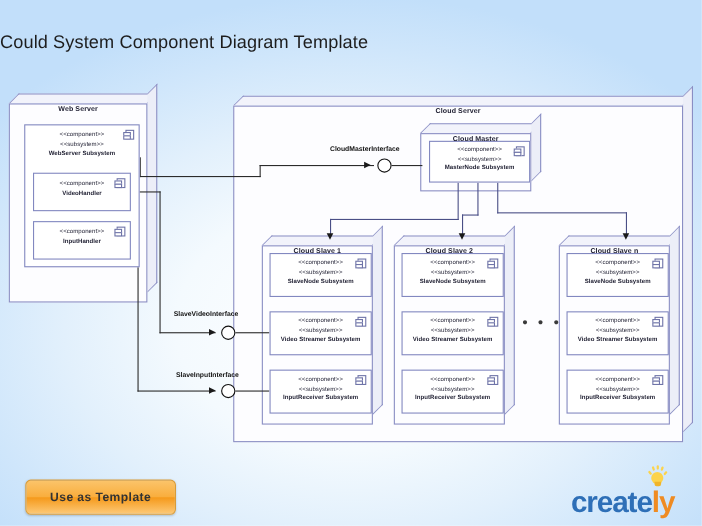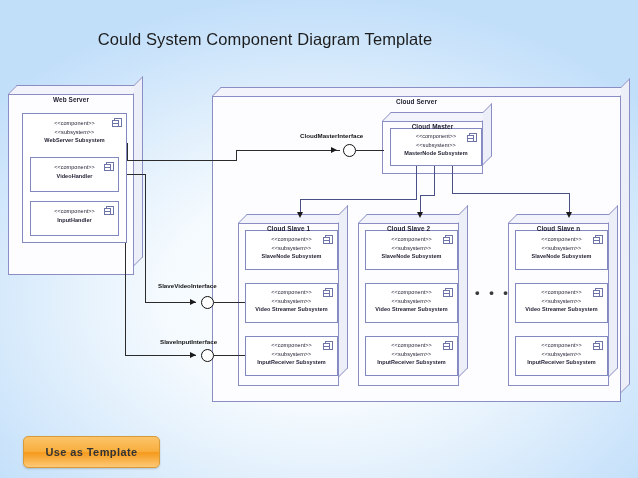--- a/index.html
+++ b/index.html
@@ -5,21 +5,21 @@
   html,body{margin:0;padding:0;}
   body{
     width:638px;height:478px;overflow:hidden;
     font-family:"Liberation Sans", sans-serif;
     background:
       radial-gradient(ellipse 420px 300px at 50% 62%, #ffffff 0%, #f4fafe 38%, #e2f0fc 62%, #cfe6fb 84%, #c2dffa 100%);
     position:relative;
   }
   .canvas{position:absolute;inset:0;}
   #title{
-    position:absolute;left:0;top:30px;width:530px;text-align:center;
+    position:absolute;left:0;top:30px;width:530px;text-align:left;
     font-size:16.5px;color:#1d1d1d;letter-spacing:.1px;
   }
   
   .node{position:absolute;box-sizing:border-box;}
   .node .face{
     position:absolute;left:0;bottom:0;right:9px;top:9px;
     background:#fdfdff;border:1px solid #8a8ec4;box-sizing:border-box;
   }
   .node .top{
     position:absolute;left:0;top:0;width:calc(100% - 9px);height:9px;
@@ -325,14 +325,26 @@
   <div class="lnb v" style="left:420px;top:195px;height:20px;"></div>
   <div class="arw d" style="left:416.5px;top:212px;"></div>
 
   <div class="lnb v" style="left:452px;top:166px;height:28px;"></div>
   <div class="lnb h" style="left:452px;top:193px;width:118px;"></div>
   <div class="lnb v" style="left:569px;top:193px;height:22px;"></div>
   <div class="arw d" style="left:565.5px;top:212px;"></div>
 
   <div id="usebtn">Use as Template</div>
 
+  <div id="logo">
+    <div class="bulb">
+      <div class="ray" style="left:1px;top:4px;transform:rotate(-40deg);"></div>
+      <div class="ray" style="left:4px;top:0px;transform:rotate(-20deg);"></div>
+      <div class="ray" style="left:8px;top:-1px;"></div>
+      <div class="ray" style="left:12px;top:0px;transform:rotate(20deg);"></div>
+      <div class="ray" style="left:15px;top:4px;transform:rotate(40deg);"></div>
+      <div class="g"></div>
+        <div class="b"></div>
+    </div>
+    <div class="wm"><span class="c1">create</span><span class="c2">ly</span></div>
+  </div>
 
 </div>
 
 </body></html>

